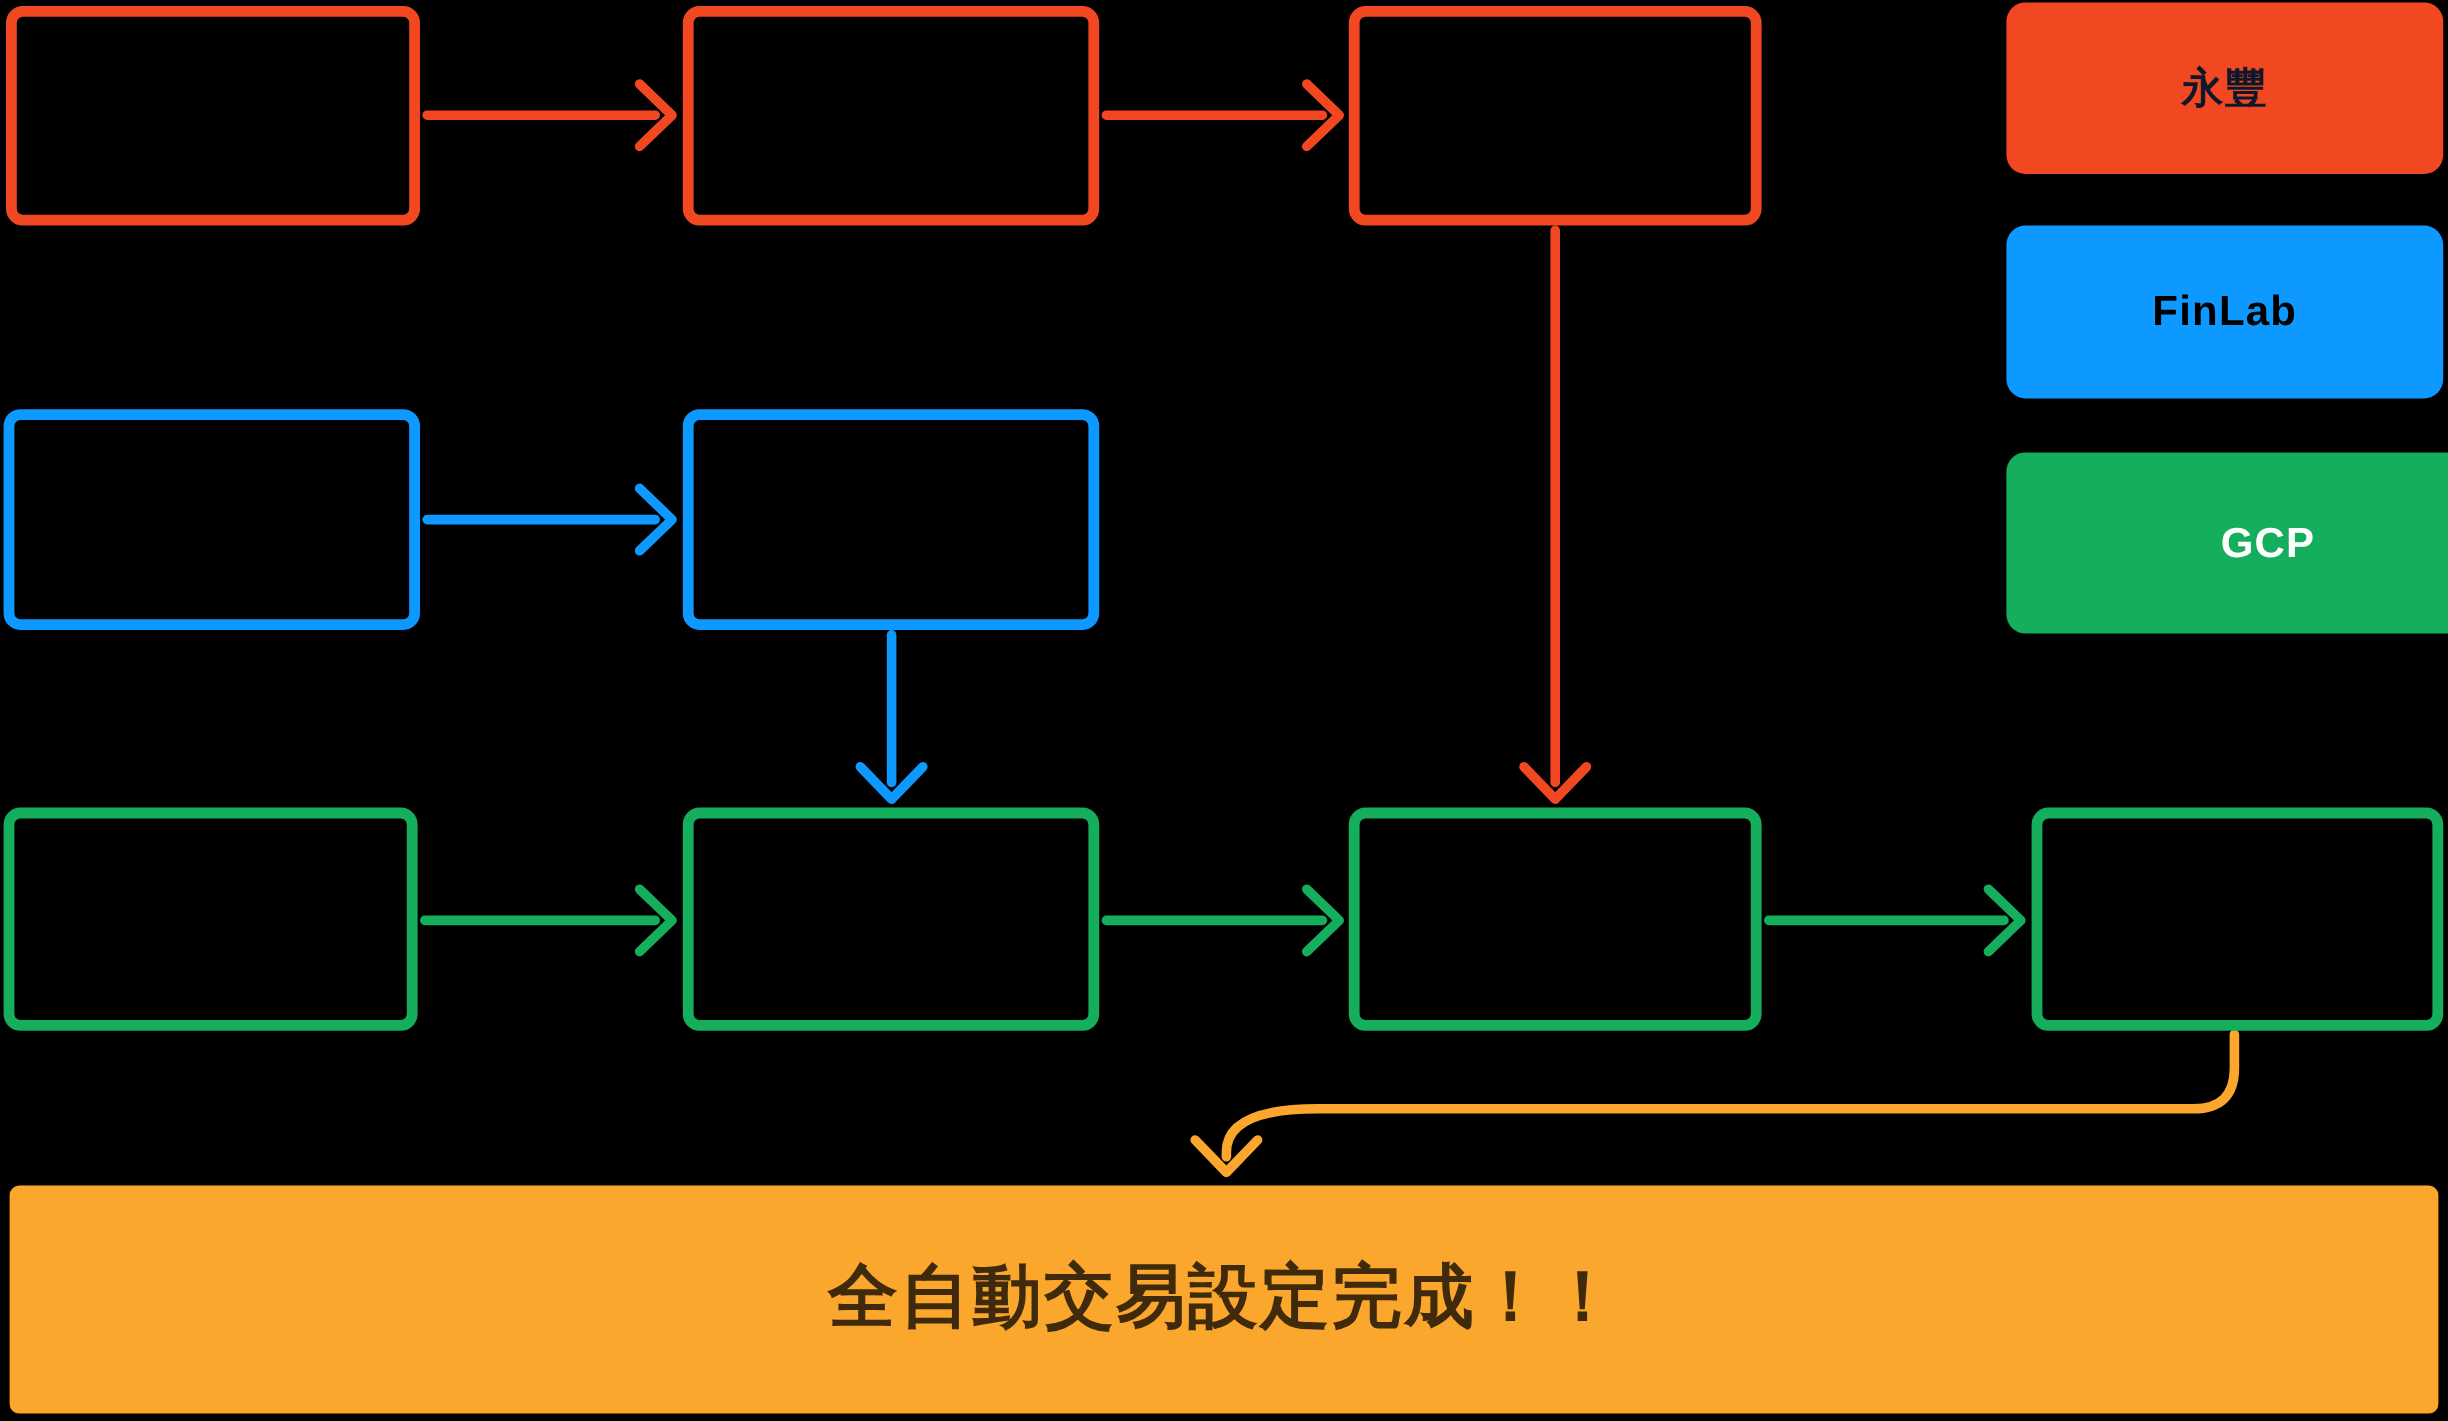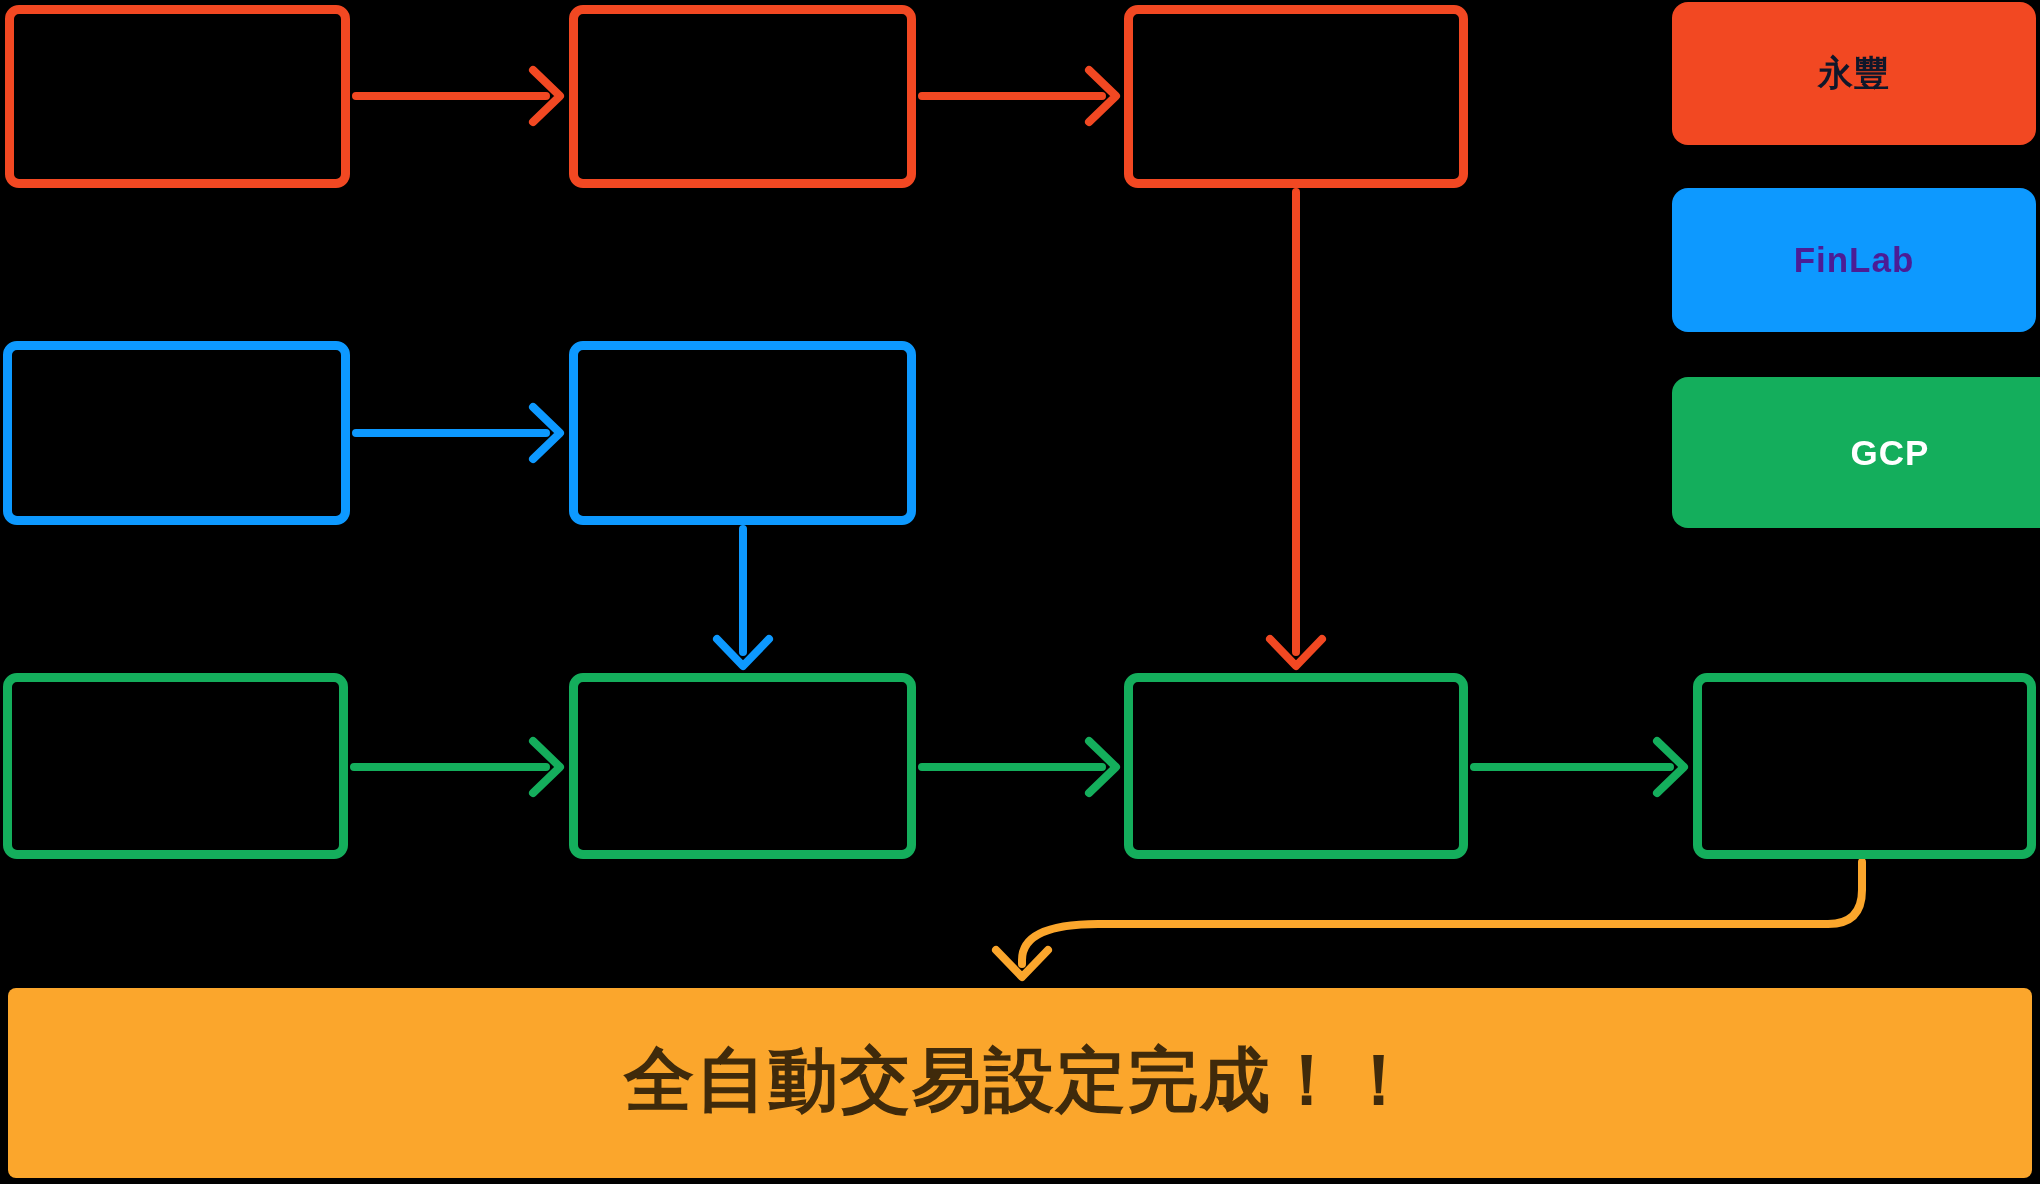--- a/index.html
+++ b/index.html
@@ -68,21 +68,21 @@
     left: 8px;
     top: 988px;
     width: 2024px;
     height: 190px;
     border-radius: 8px;
     display: flex;
     align-items: center;
     justify-content: center;
   }
   .banner-label {
-    font-size: 70px;
+    font-size: 58px;
     font-weight: bold;
     letter-spacing: 2px;
     transform: translateY(-2px);
   }
 </style>
 </head>
 <body>
 
 <div class="canvas">
 
@@ -107,21 +107,21 @@
 
   <div class="flow-box box-f" style="border-color: rgb(20, 174, 92);"></div>
   <div class="flow-box box-g" style="border-color: rgb(20, 174, 92);"></div>
   <div class="flow-box box-h" style="border-color: rgb(20, 174, 92);"></div>
   <div class="flow-box box-i" style="border-color: rgb(20, 174, 92);"></div>
 
   <div class="legend-item legend-red" style="background-color: rgb(242, 72, 34);">
     <span class="legend-label" style="color: #0f172a;">永豐</span>
   </div>
   <div class="legend-item legend-blue" style="background-color: rgb(13, 153, 255);">
-    <span class="legend-label" style="color: #4c1d95;">FinLab</span>
+    <span class="legend-label" style="color: #000000;">FinLab</span>
   </div>
   <div class="legend-item legend-green" style="background-color: rgb(20, 174, 92);">
     <span class="legend-label" style="color: rgb(255, 255, 255);">GCP</span>
   </div>
 
   <div class="banner" style="background-color: rgb(251, 166, 44);">
     <span class="banner-label" style="color: rgb(63, 42, 11);">全自動交易設定完成！！</span>
   </div>
 
 </div>

